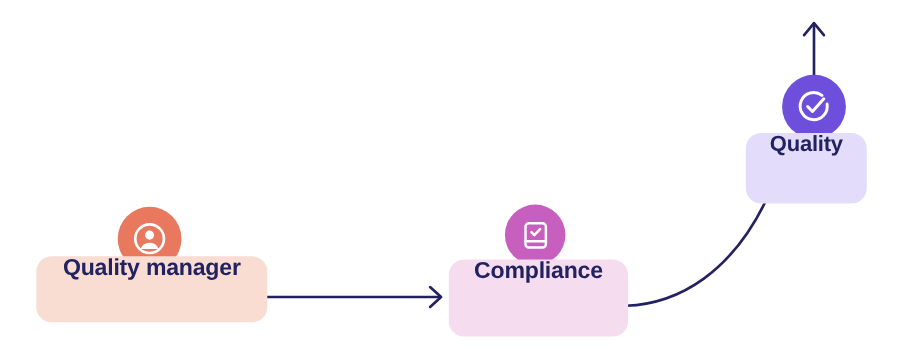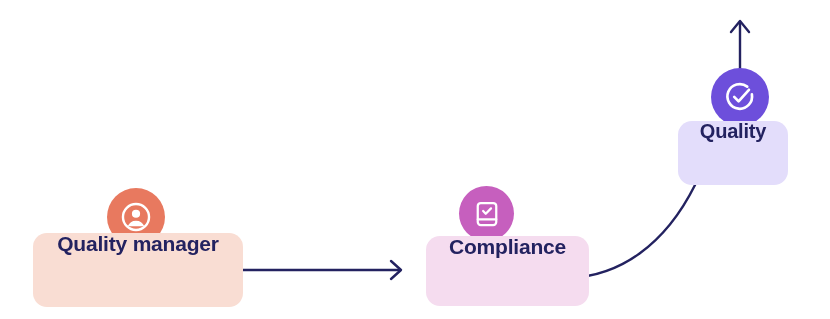--- a/index.html
+++ b/index.html
@@ -48,35 +48,35 @@
   }
   .badge svg {
     display: block;
   }
 
   
   #node-quality-manager .node-box {
     left: 33px;
     top: 233px;
     width: 210px;
-    height: 74px;
+    height: 60px;
     background: #F9DDD3;
   }
   #node-quality-manager .node-label { font-size: 21px; }
   #node-quality-manager .badge {
     left: 107px;
     top: 188px;
     width: 58px;
     height: 58px;
     background: #E8795F;
   }
 
   
   #node-compliance .node-box {
-    left: 426px;
+    left: 408px;
     top: 236px;
     width: 163px;
     height: 70px;
     background: #F5DCEF;
   }
   #node-compliance .node-label { font-size: 21px; }
   #node-compliance .badge {
     left: 459px;
     top: 186px;
     width: 55px;

